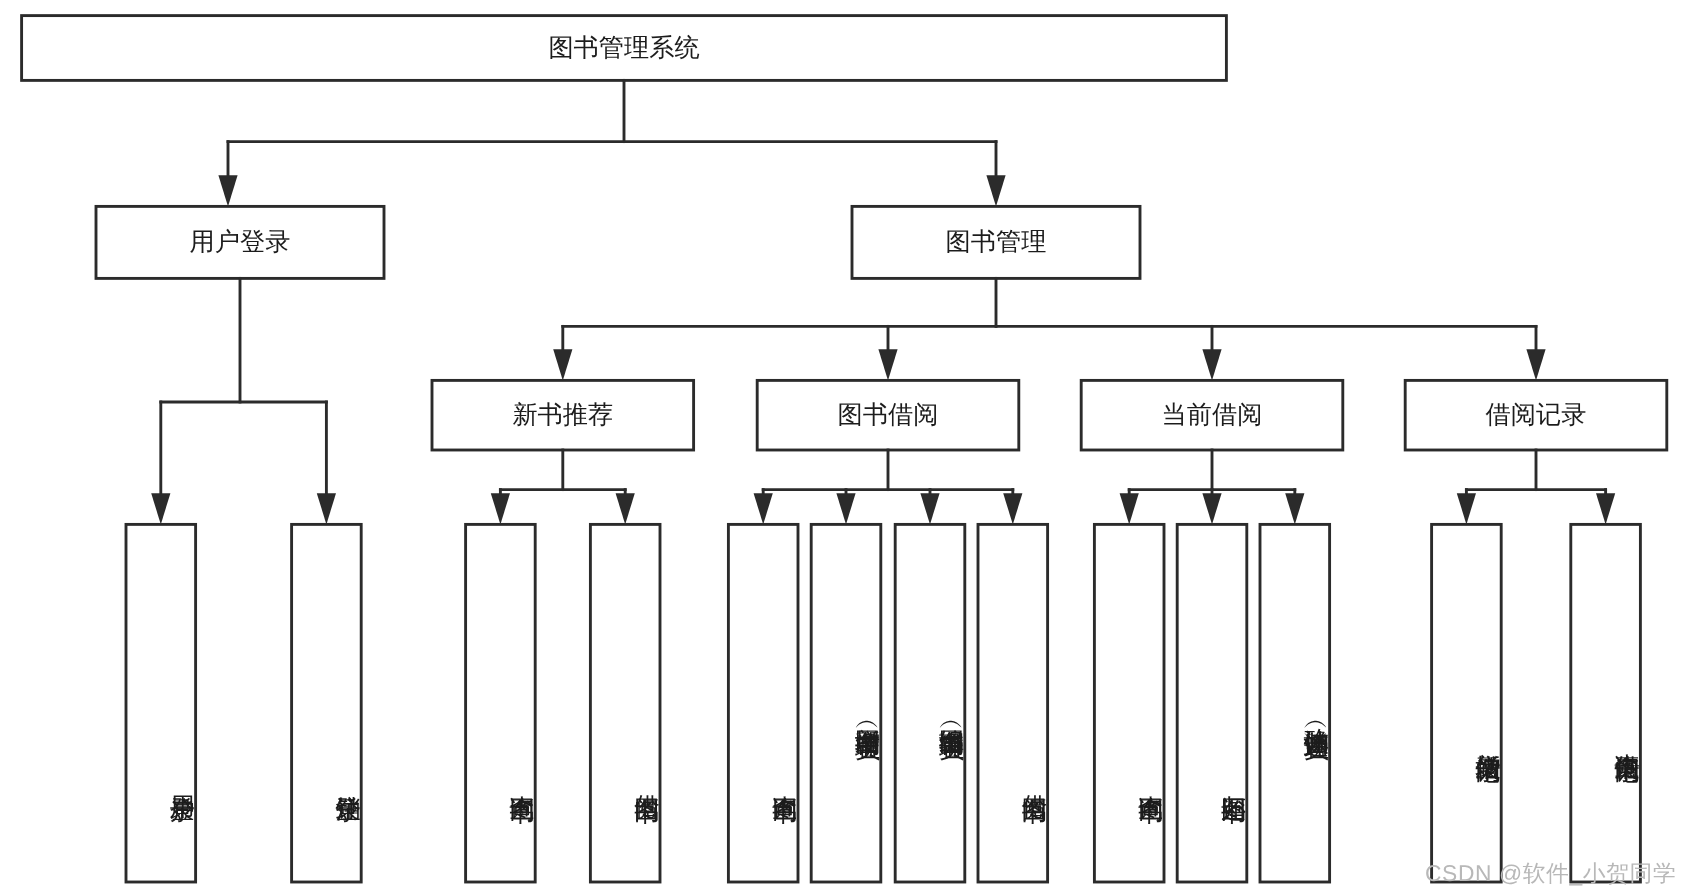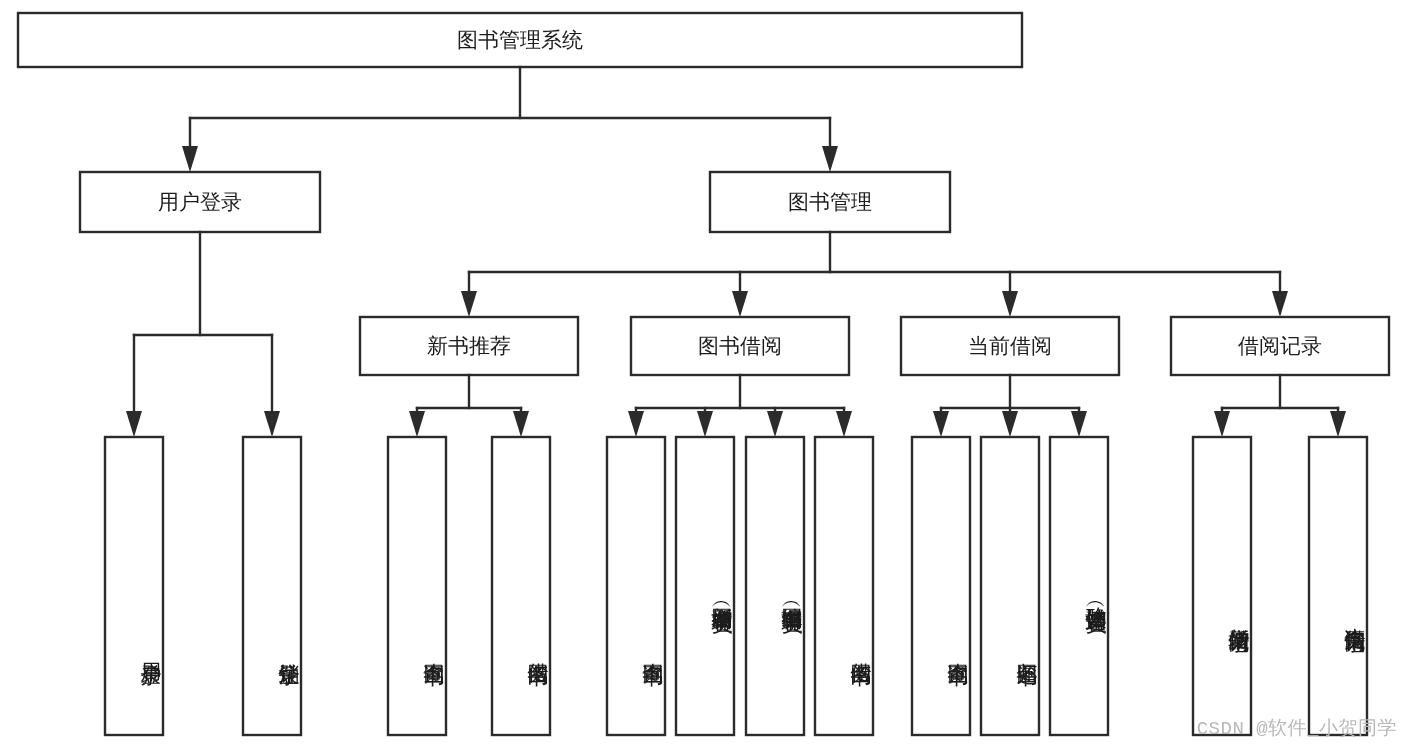--- a/index.html
+++ b/index.html
@@ -58,21 +58,21 @@
     display: flex;
     align-items: flex-start;
     justify-content: center;
     white-space: nowrap;
     pointer-events: none;
   }
   .watermark {
     position: absolute;
     right: 8px;
     bottom: 6px;
-    font-family: Liberation Mono, monospace;
+    font-family: Liberation Sans, sans-serif;
     font-size: 19px;
     color: #b8b8b8;
     white-space: nowrap;
     letter-spacing: 0.5px;
   }
 </style>
 </head>
 <body>
 
 <div id="canvas">

